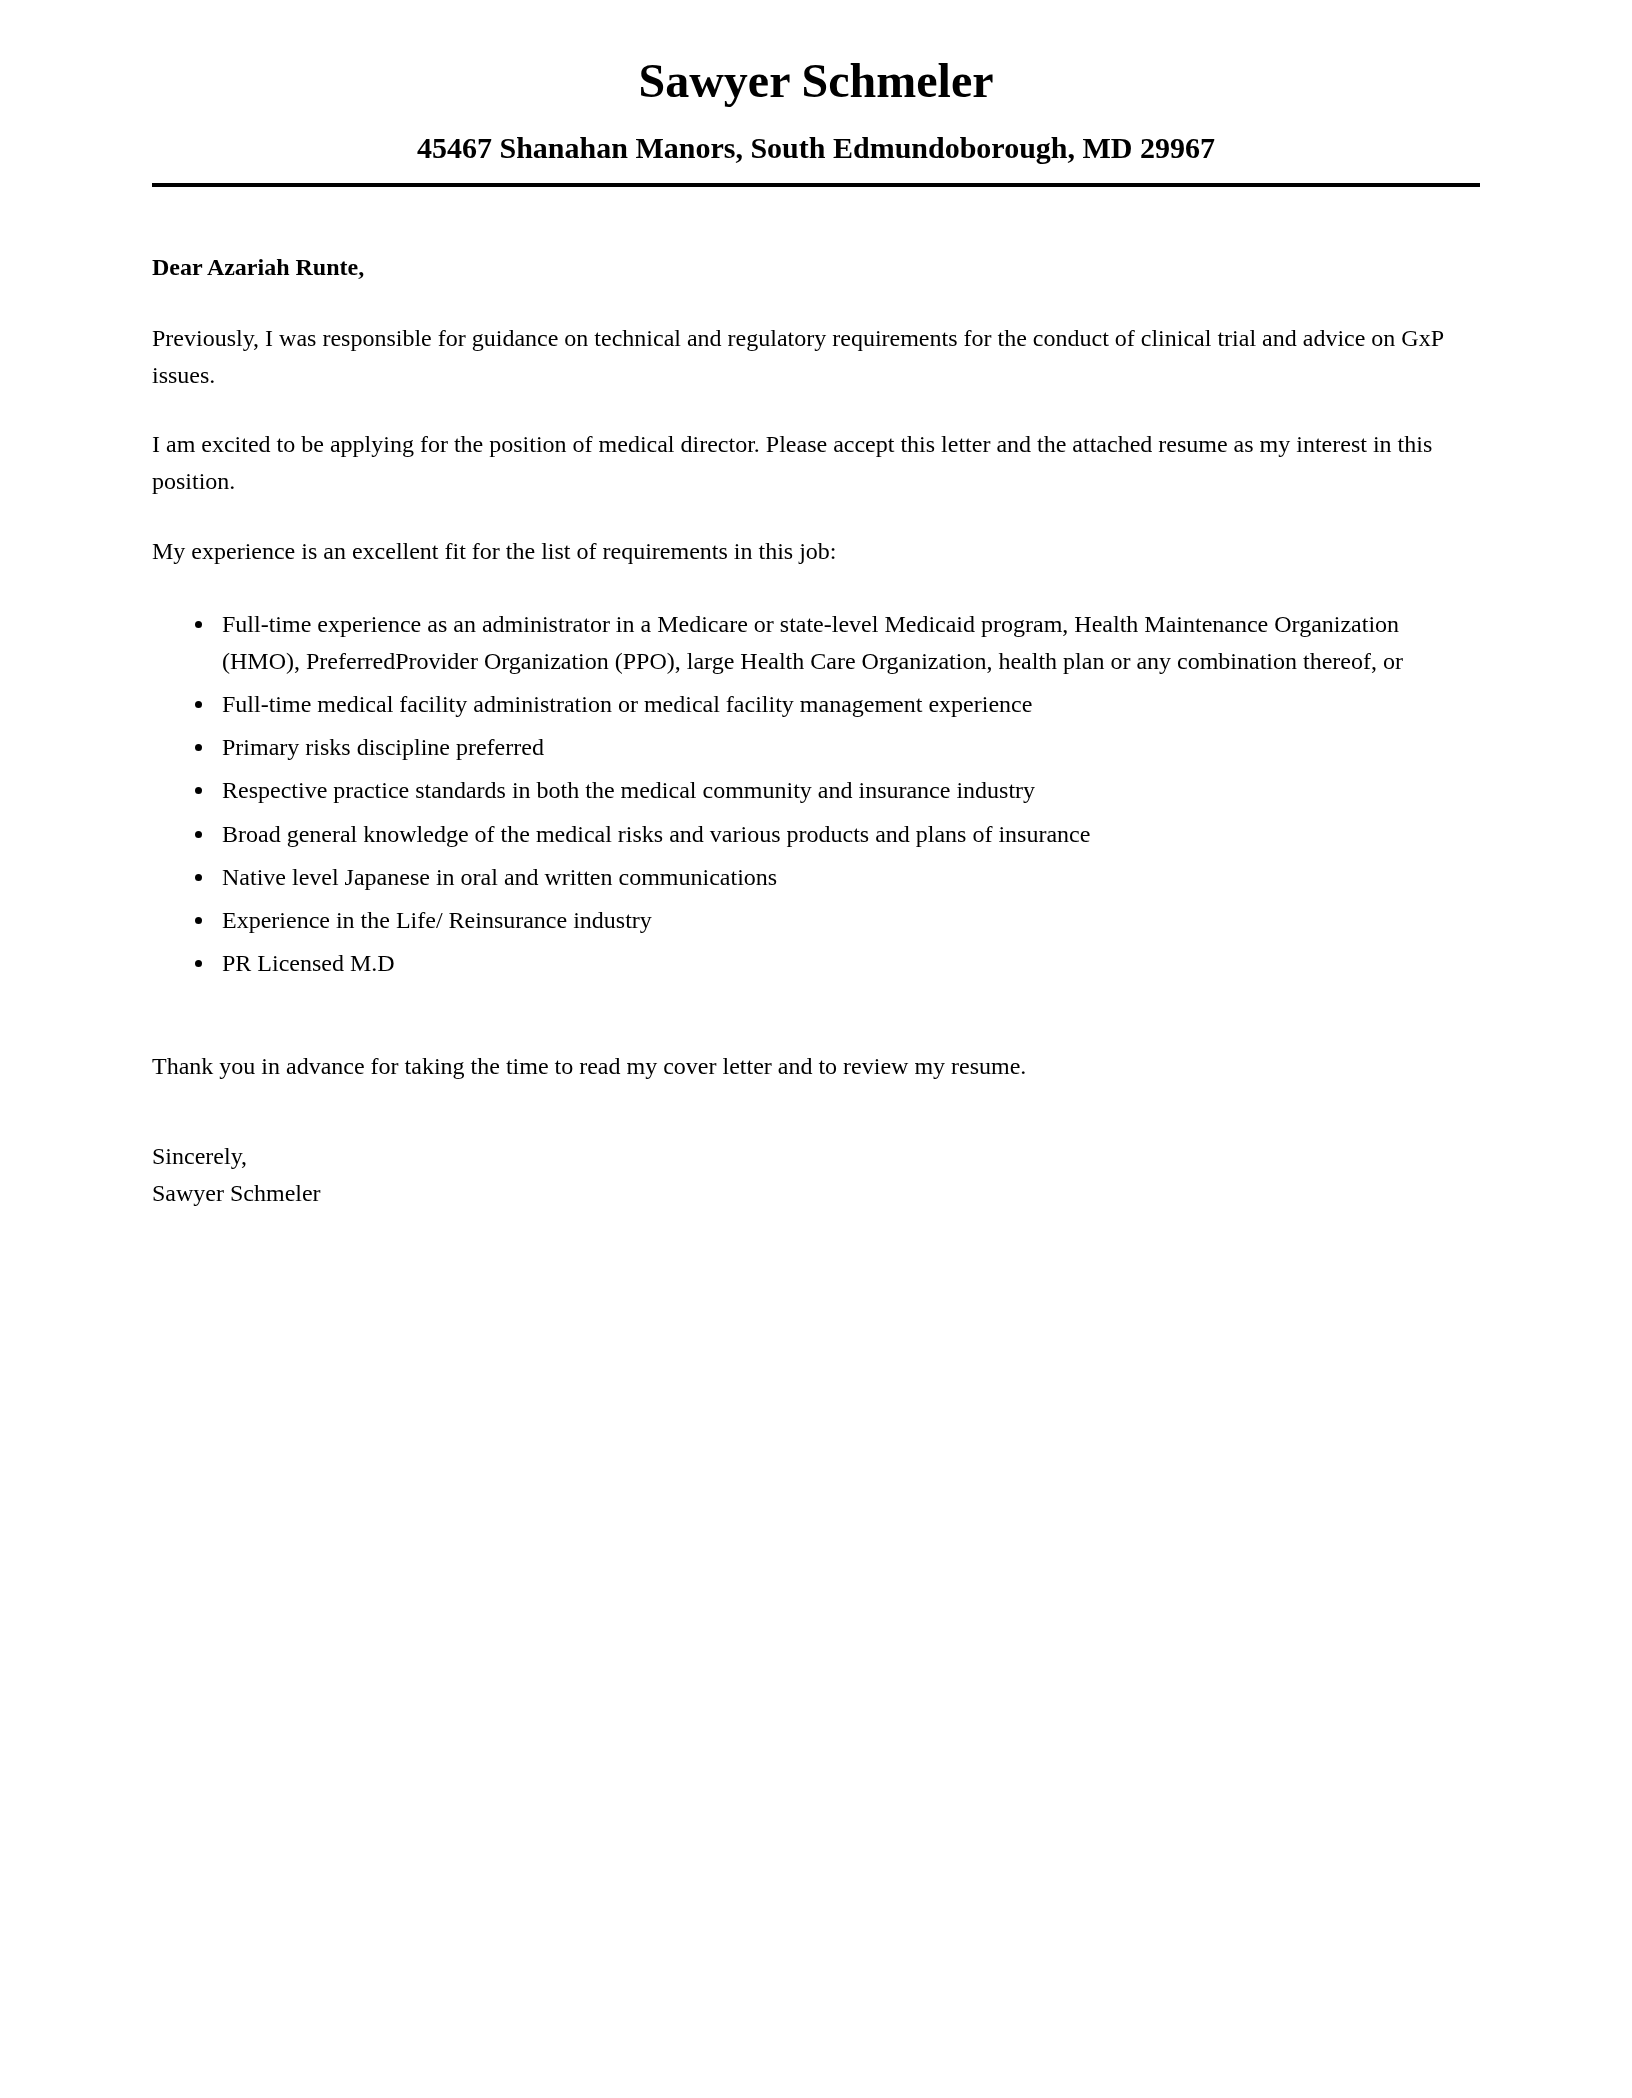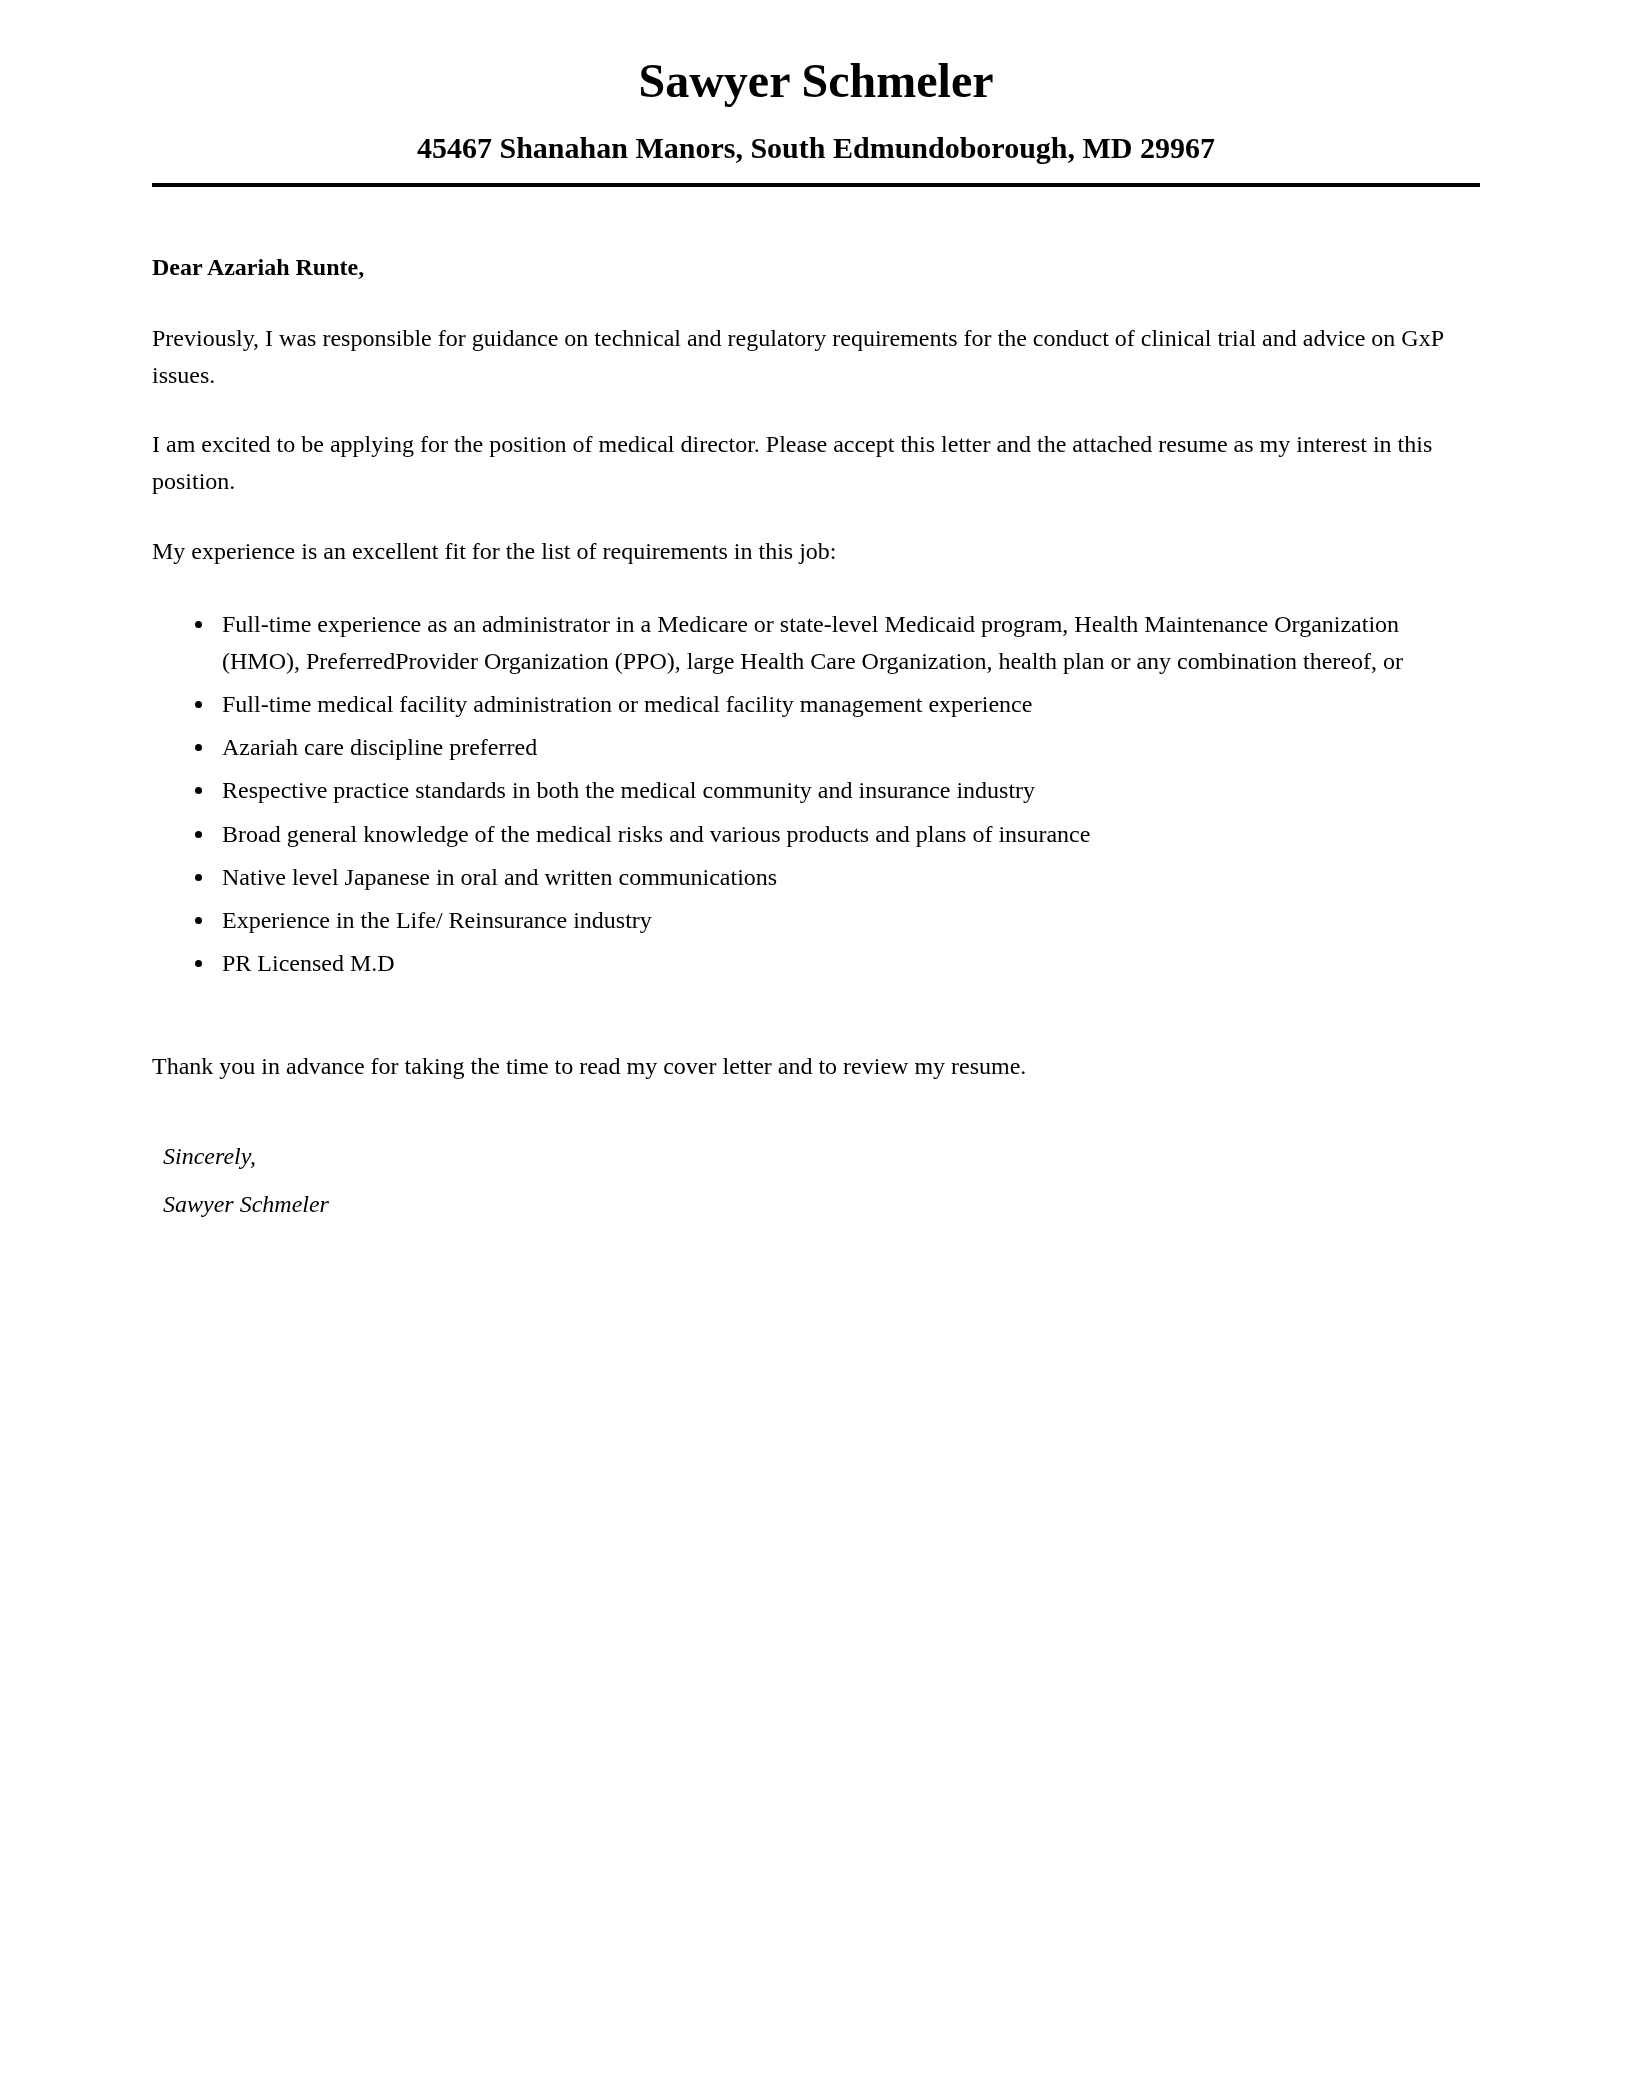--- a/index.html
+++ b/index.html
@@ -60,22 +60,21 @@
     padding-left: 6px;
   }
   .closing-bold {
     font-weight: normal;
     margin: 66px 0 0 0;
   }
   .signoff {
     margin: 52px 0 0 0;
   }
   .signoff p {
-    margin: 11px;
-    font-style: italic;
+    margin: 0;
   }
 </style>
 </head>
 <body>
 
 <div class="page">
 
   <header class="letter-header">
     <h1 class="sender-name">Sawyer Schmeler</h1>
     <div class="sender-address">45467 Shanahan Manors, South Edmundoborough, MD 29967</div>
@@ -88,21 +87,21 @@
 
     <p class="para">Previously, I was responsible for guidance on technical and regulatory requirements for the conduct of clinical trial and advice on GxP issues.</p>
 
     <p class="para">I am excited to be applying for the position of medical director. Please accept this letter and the attached resume as my interest in this position.</p>
 
     <p class="para">My experience is an excellent fit for the list of requirements in this job:</p>
 
     <ul class="requirements">
       <li>Full-time experience as an administrator in a Medicare or state-level Medicaid program, Health Maintenance Organization (HMO), PreferredProvider Organization (PPO), large Health Care Organization, health plan or any combination thereof, or</li>
       <li>Full-time medical facility administration or medical facility management experience</li>
-      <li>Azariah care discipline preferred</li>
+      <li>Primary risks discipline preferred</li>
       <li>Respective practice standards in both the medical community and insurance industry</li>
       <li>Broad general knowledge of the medical risks and various products and plans of insurance</li>
       <li>Native level Japanese in oral and written communications</li>
       <li>Experience in the Life/ Reinsurance industry</li>
       <li>PR Licensed M.D</li>
     </ul>
 
     <p class="closing-bold">Thank you in advance for taking the time to read my cover letter and to review my resume.</p>
 
     <div class="signoff">

